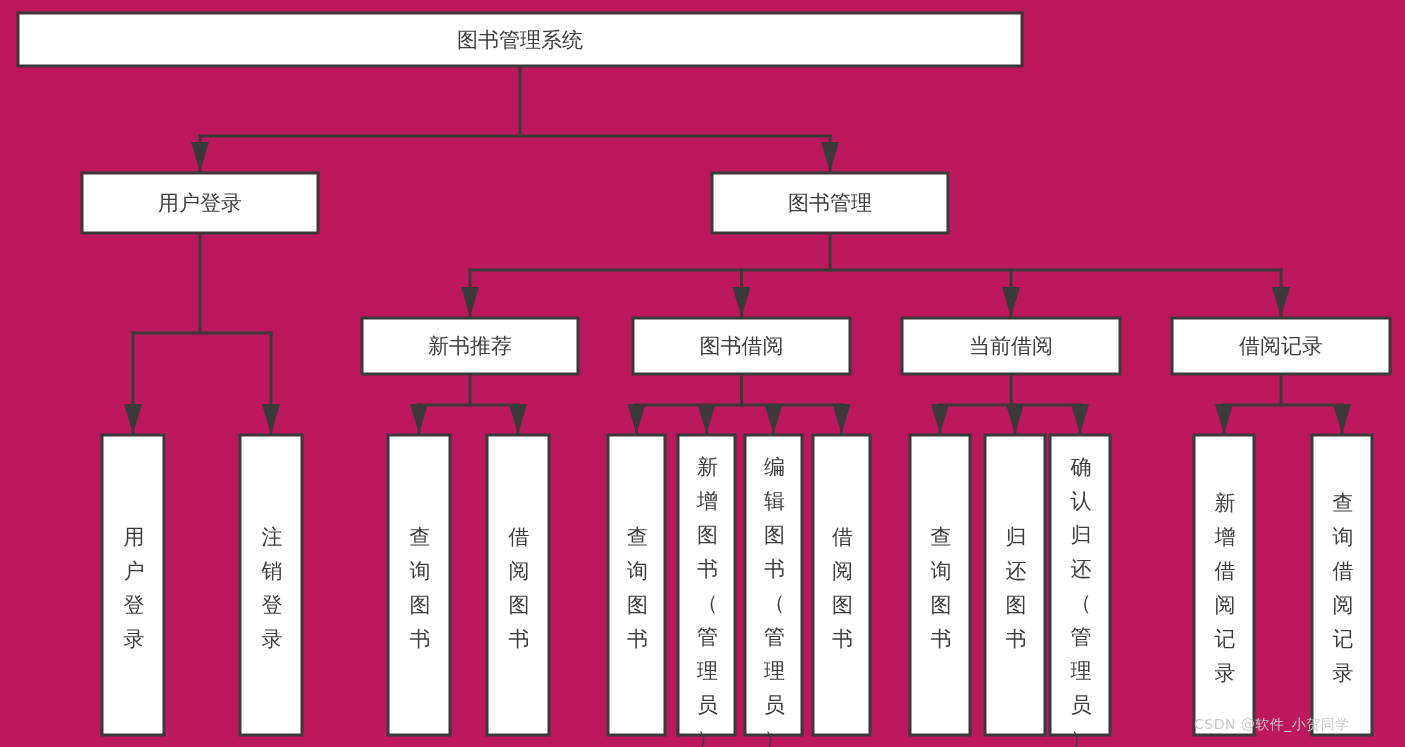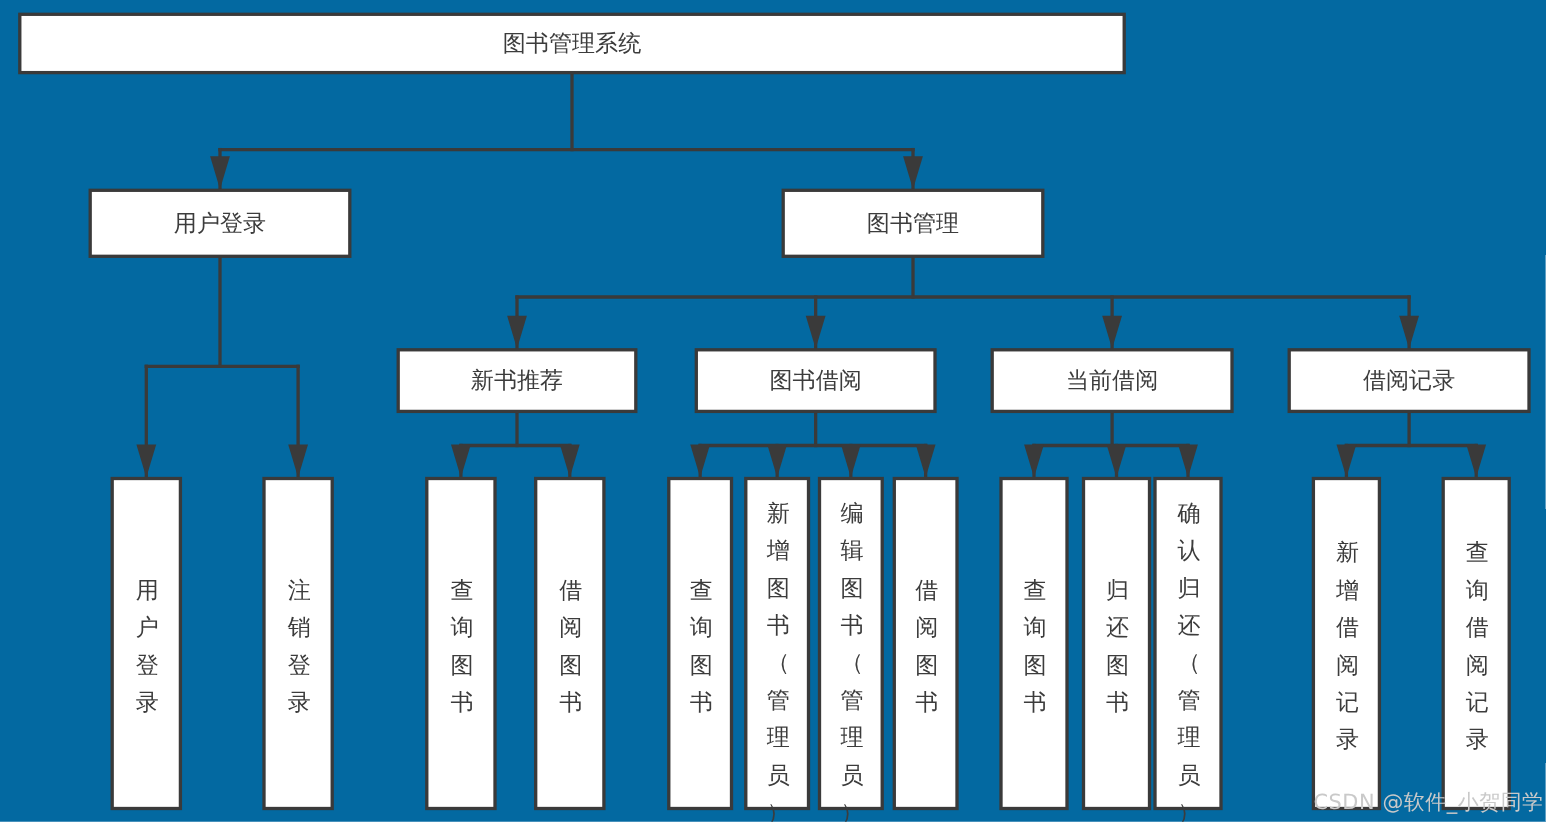--- a/index.html
+++ b/index.html
@@ -1,21 +1,21 @@
 <!DOCTYPE html>
 <html><head>
 <meta charset="utf-8">
 <style>
   html,body{margin:0;padding:0;background:#ffffff;}
   body{
     width:1405px;height:747px;
     font-family:"DejaVu Sans","Liberation Sans",sans-serif;
     overflow:hidden;
   }
-  #diagram-root{position:relative;width:1405px;height:747px;background:#0369a1;}
+  #diagram-root{position:relative;width:1405px;height:747px;background:#be185d;}
   svg#tree{position:absolute;left:0;top:0;width:1405px;height:747px;display:block;}
   .node-box{fill:#ffffff;stroke:#3a3a3a;stroke-width:3;}
   .edge{stroke:#3a3a3a;stroke-width:3;fill:none;stroke-linecap:square;}
   .arrow-head{fill:#3a3a3a;stroke:none;}
   .node-label{
     fill:#3c3c3c;
     font-family:"DejaVu Sans","Liberation Sans",sans-serif;
     font-size:21px;
     text-anchor:middle;
     dominant-baseline:middle;
@@ -23,21 +23,21 @@
   .node-label-v{
     fill:#3c3c3c;
     font-family:"DejaVu Sans","Liberation Sans",sans-serif;
     font-size:21px;
     text-anchor:middle;
   }
   .watermark{
     position:absolute;
     color:#c9c9c9;
     font-family:"DejaVu Sans","Liberation Sans",sans-serif;
-    font-size:19px;
+    font-size:14px;
     white-space:nowrap;
     letter-spacing:0.5px;
     user-select:none;
   }
 </style>
 </head>
 <body>
 
 <div id="diagram-root">
   <svg id="tree" viewBox="0 0 1405 747">

